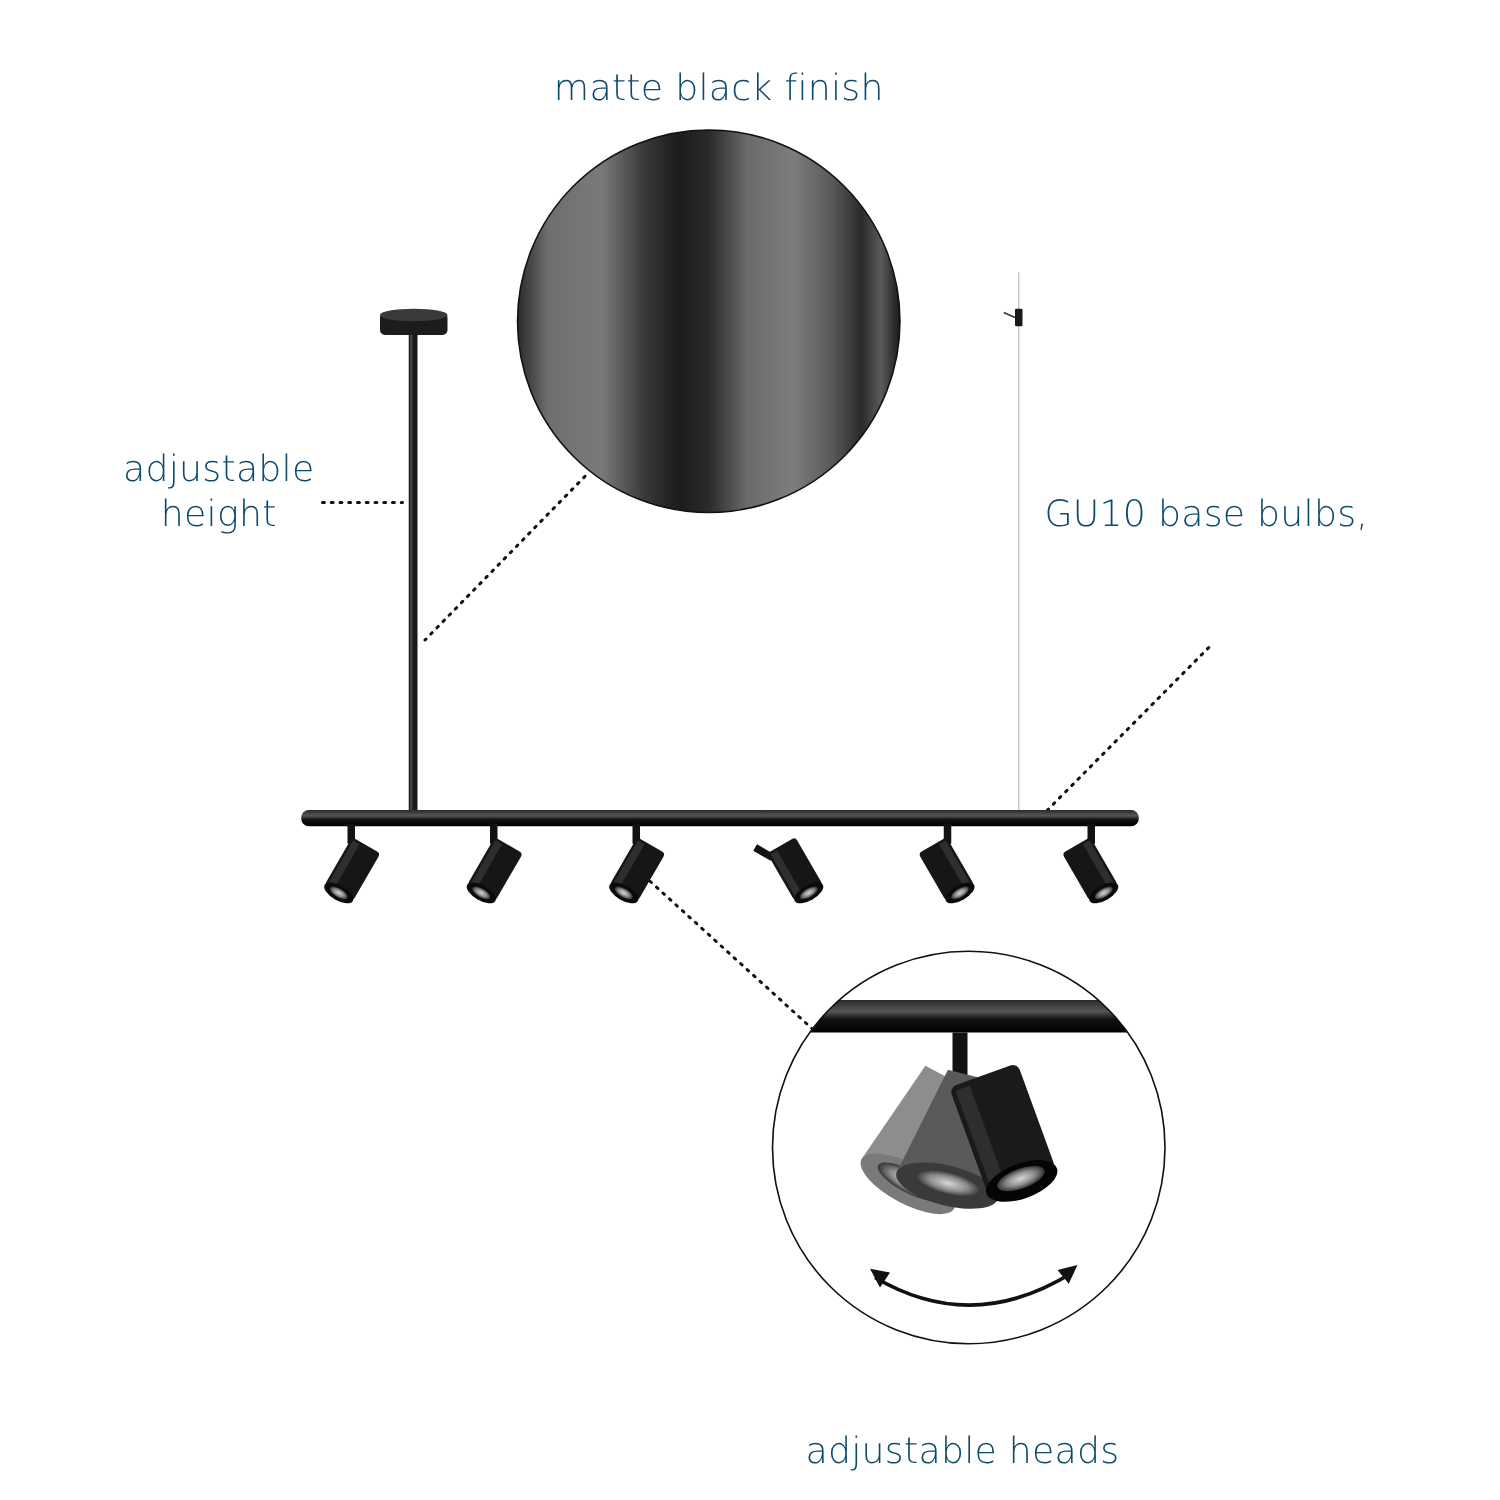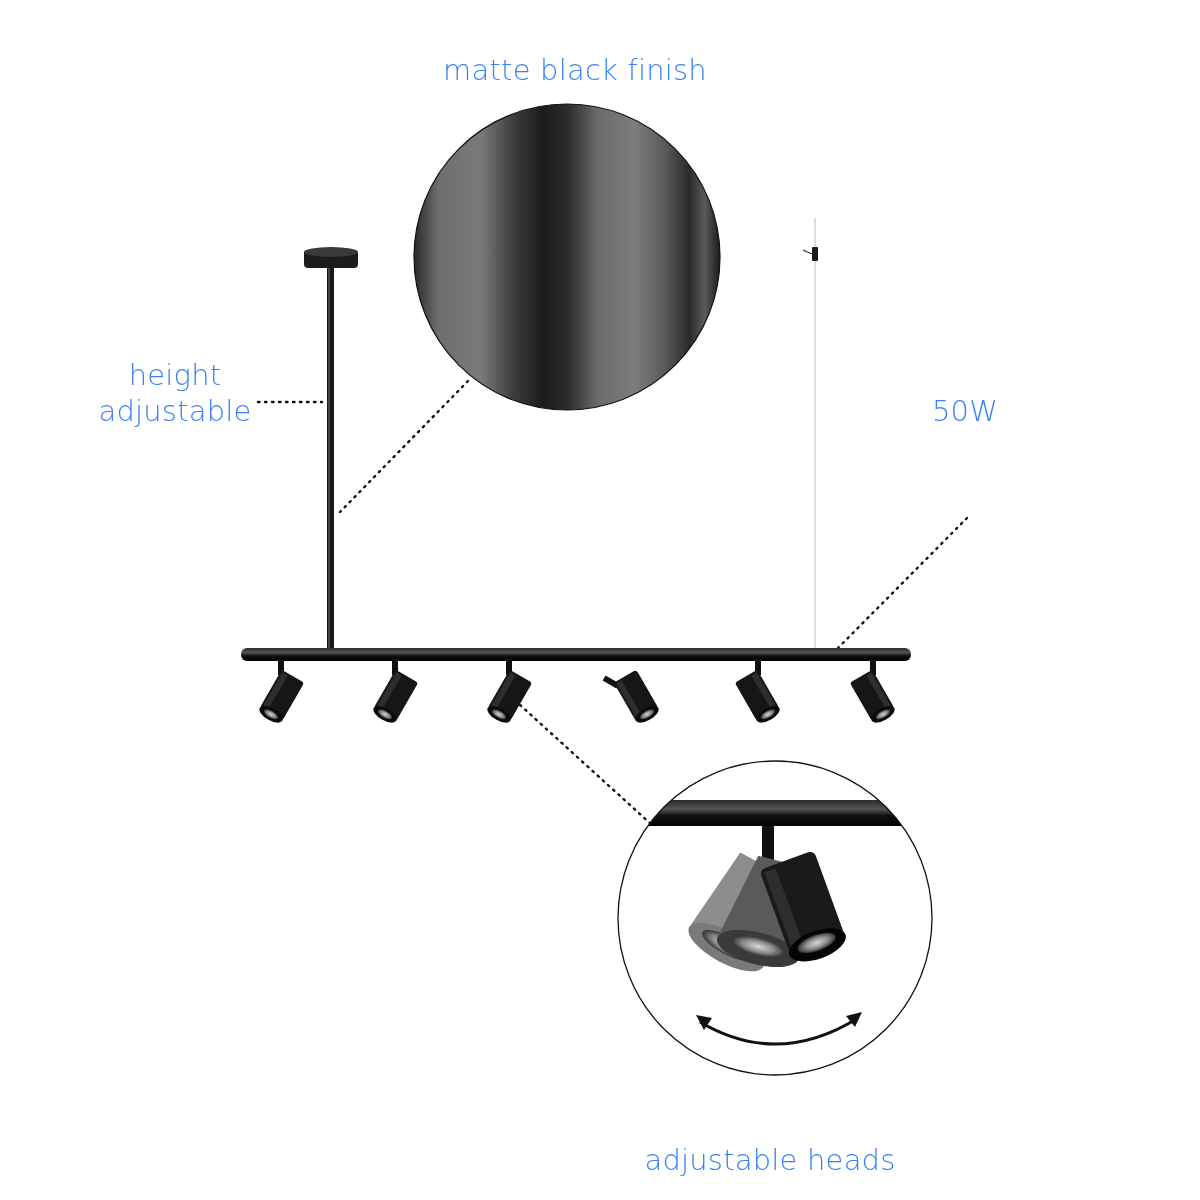--- a/index.html
+++ b/index.html
@@ -1,37 +1,37 @@
 <!DOCTYPE html>
 <html><head>
 <meta charset="utf-8">
 <style>
   html, body { margin:0; padding:0; background:#ffffff; }
   body { width:1200px; height:1200px; position:relative; overflow:hidden;
          font-family:"DejaVu Sans", "Liberation Sans", sans-serif; color:#111; }
   .label { position:absolute; font-size:29px; line-height:36px; text-align:center;
-           color:#3b82f6; font-weight:300; letter-spacing:0.2px; }
+           color:#0c4a6e; font-weight:300; letter-spacing:0.2px; }
   #lbl-finish { left:400px; top:52px; width:350px; }
   #lbl-height { left:80px; top:357px; width:190px; }
   #lbl-bulbs  { left:800px; top:393px; width:330px; }
   #lbl-heads  { left:620px; top:1094px; width:300px;margin-top:48px; }
   svg.art { position:absolute; left:0; top:0; }
 </style>
 </head>
 <body>
 
 <div class="label" id="lbl-finish">
   <span>matte black finish</span>
 </div>
 <div class="label" id="lbl-height">
+  <div>adjustable</div>
   <div>height</div>
-  <div>adjustable</div>
 </div>
 <div class="label" id="lbl-bulbs">
-  <div>50W</div>
+  <div>GU10 base bulbs,</div>
 </div>
 <div class="label" id="lbl-heads">
   <span>adjustable heads</span>
 </div>
 
 <svg class="art" width="1200" height="1200" viewBox="0 0 1200 1200">
   <defs>
     <linearGradient id="finishGrad" x1="0" y1="0" x2="1" y2="0">
       <stop offset="0" stop-color="#2a2a2a"></stop>
       <stop offset="0.08" stop-color="#6e6e6e"></stop>

